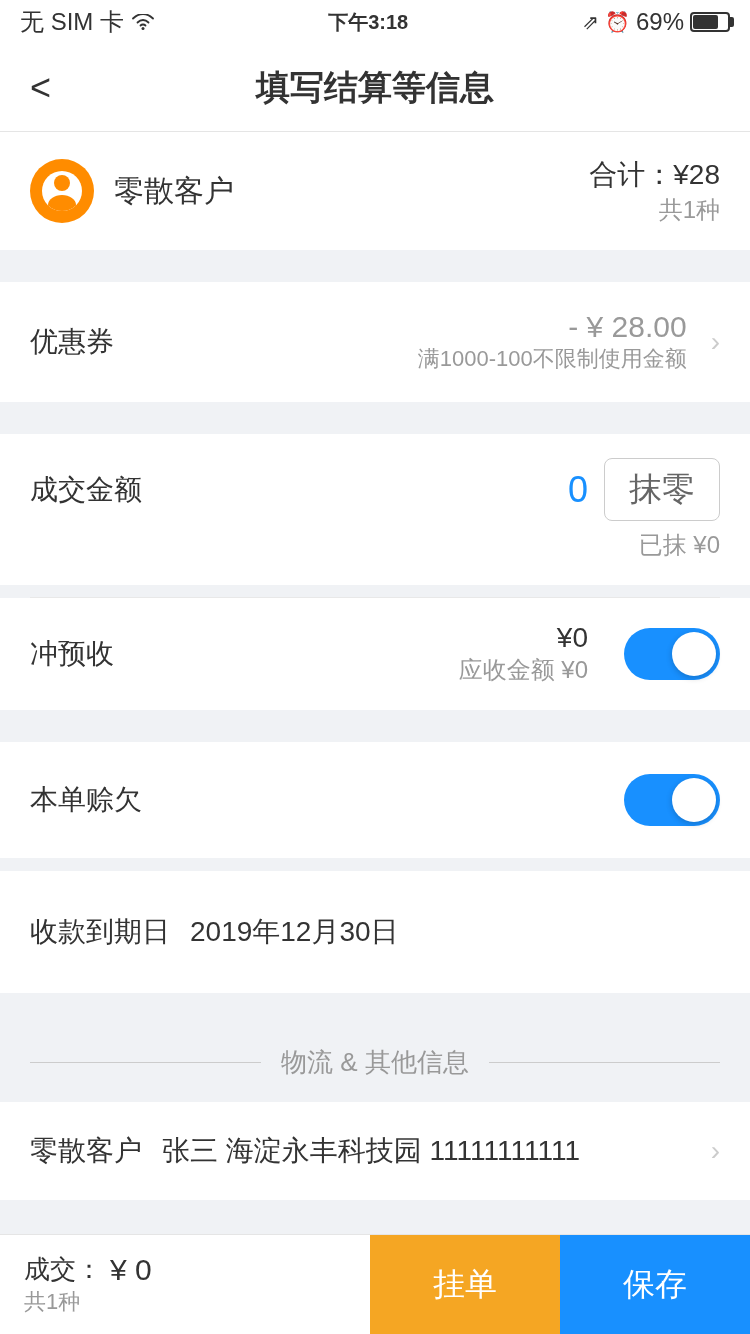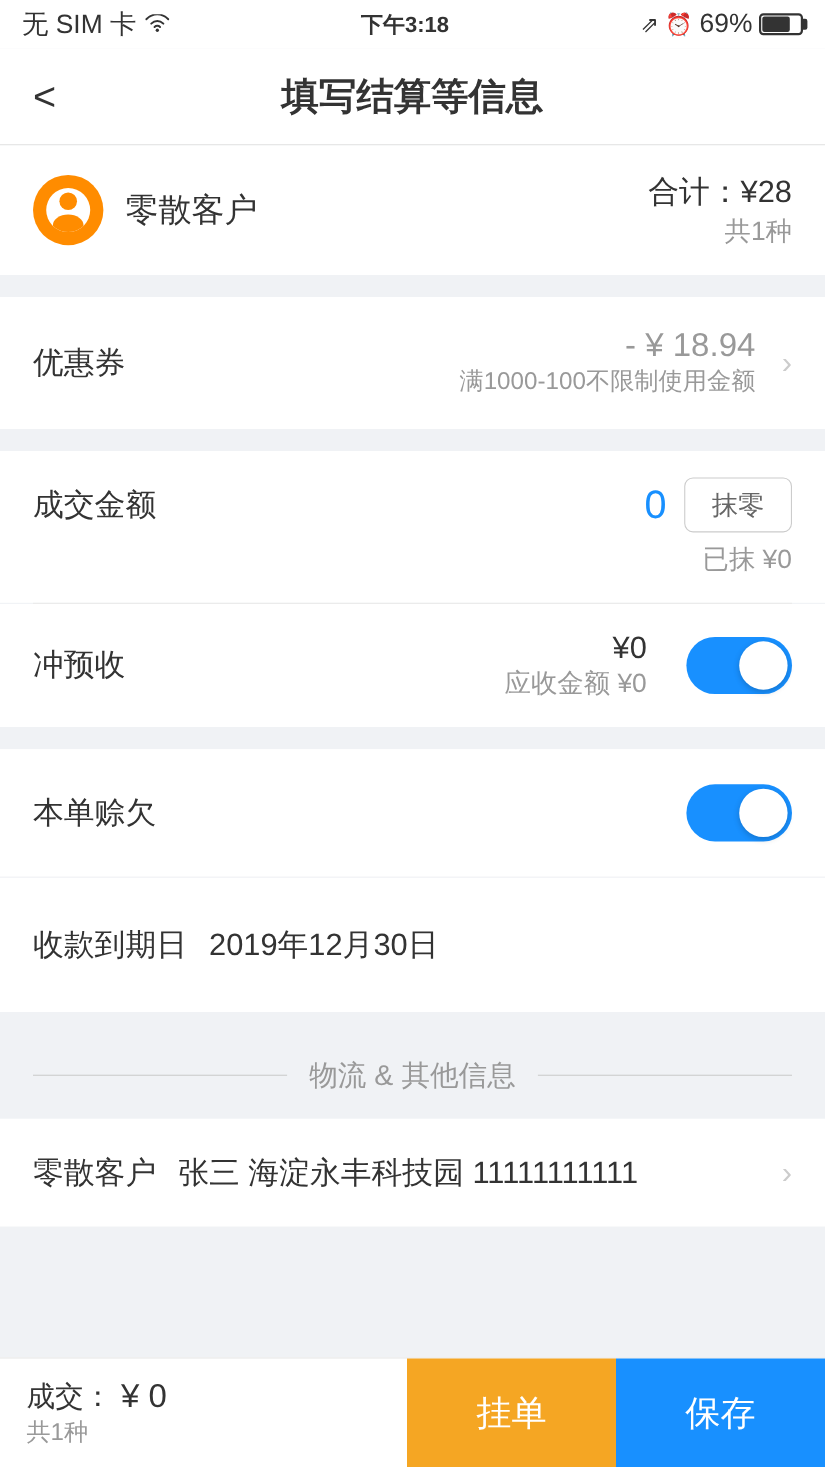--- a/index.html
+++ b/index.html
@@ -78,21 +78,21 @@
     }
 
     
     .content {
       padding-bottom: 120px;
     }
 
     
     .section-white {
       background: #fff;
-      margin-bottom: 0;
+      margin-bottom: 12px;
     }
 
     
     .customer-row {
       background: #fff;
       padding: 24px 30px;
       display: flex;
       align-items: center;
       justify-content: space-between;
     }
@@ -208,21 +208,21 @@
     }
     .amount-value {
       font-size: 36px;
       color: #1890ff;
       font-weight: 500;
     }
     .round-btn {
       border: 1px solid #ccc;
       border-radius: 8px;
       padding: 8px 24px;
-      font-size: 24px;
+      font-size: 33px;
       color: #666;
       background: #fff;
       cursor: pointer;
     }
     .amount-sub {
       font-size: 24px;
       color: #999;
       text-align: right;
     }
     .toggle-switch {
@@ -430,21 +430,21 @@
       <div class="total-count">共1种</div>
     </div>
   </div>
 
   <div class="divider"></div>
 
   <div class="info-row section-white">
     <span class="row-label">优惠券</span>
     <div class="coupon-right row-right">
       <div>
-        <div class="coupon-discount">- ¥ 18.94</div>
+        <div class="coupon-discount">- ¥ 28.00</div>
         <div class="coupon-desc">满1000-100不限制使用金额</div>
       </div>
       <span class="chevron-icon">›</span>
     </div>
   </div>
 
   <div class="divider"></div>
 
   <div class="amount-section section-white">
     <div class="amount-row">

